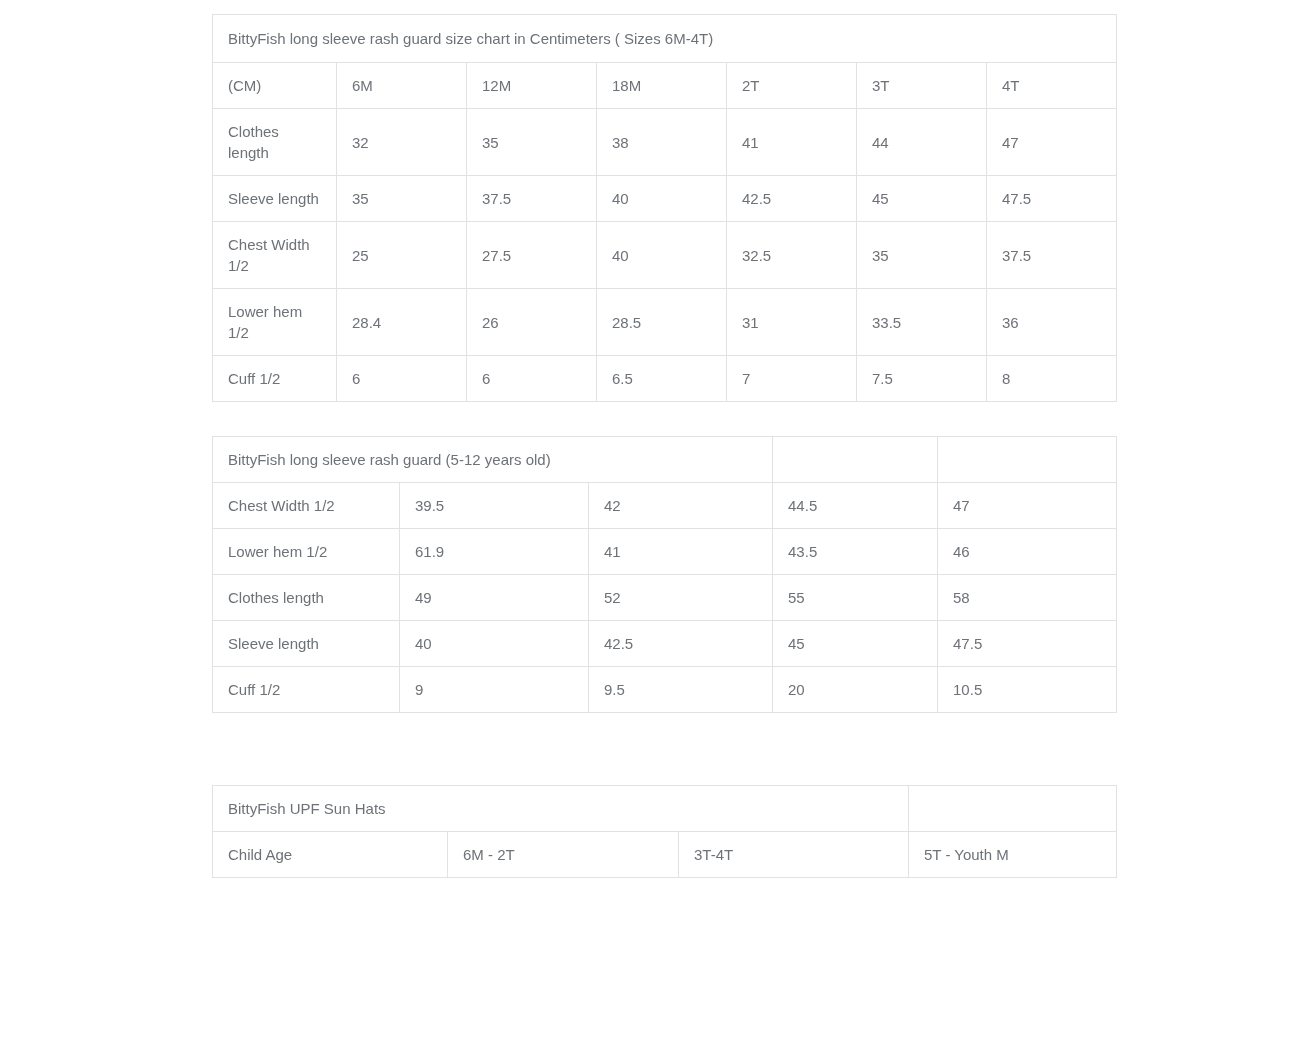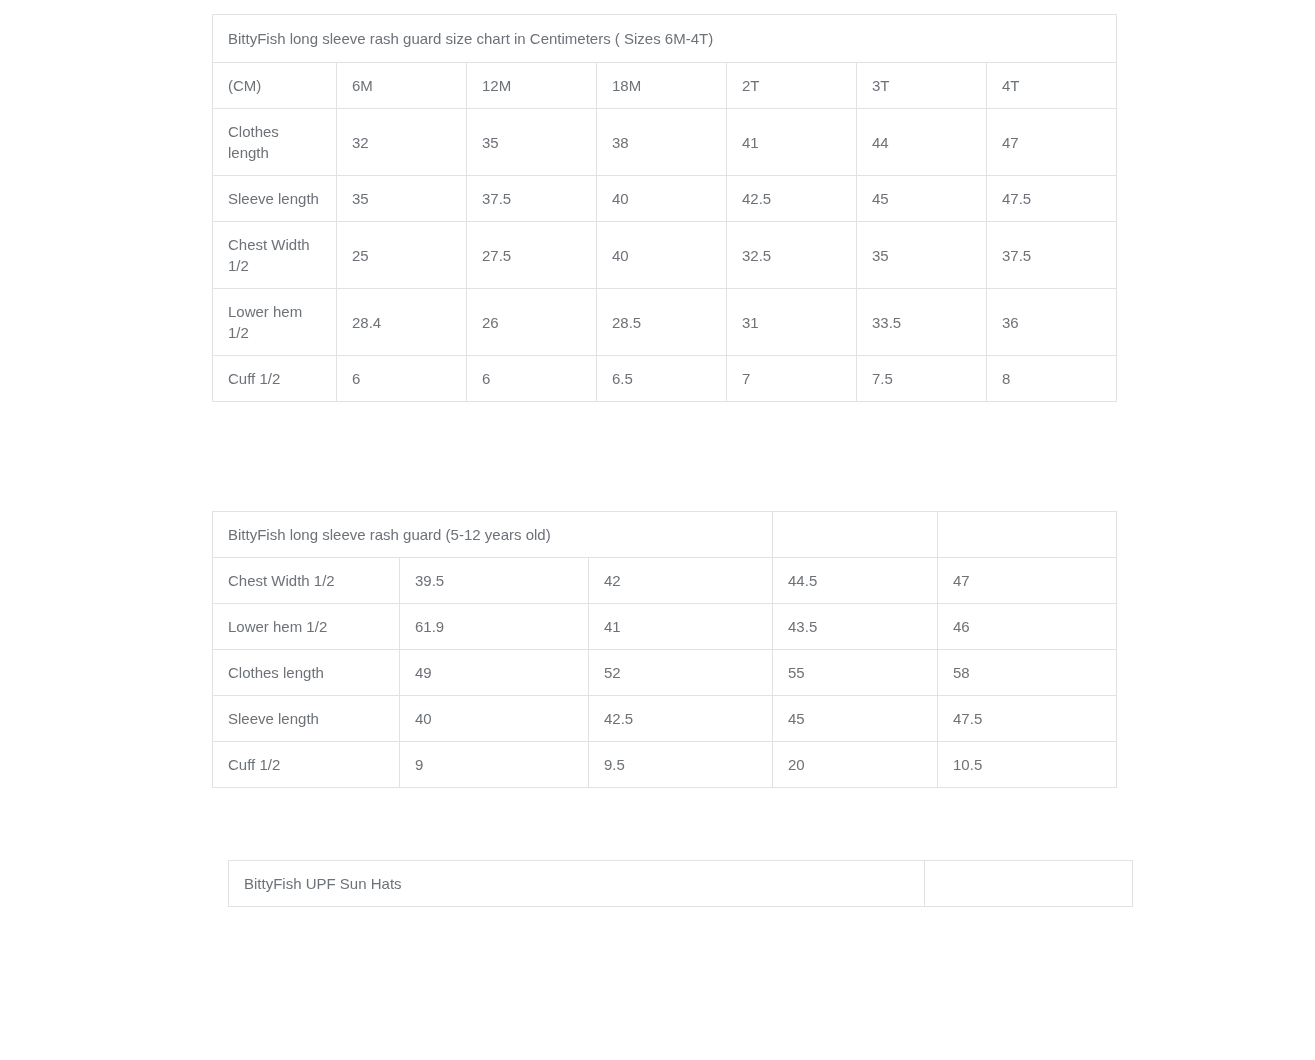--- a/index.html
+++ b/index.html
@@ -20,22 +20,22 @@
     left: 212px;
     top: 14px;
     width: 904px;
   }
   table.size-table {
     border-collapse: collapse;
     table-layout: fixed;
     width: 904px;
     background: #ffffff;
   }
-  table.size-table.t2 { margin-top: 109px; }
-  table.size-table.t3 { margin-top: 72px; margin-left: 16px; }
+  table.size-table.t2 { margin-top: 34px; }
+  table.size-table.t3 { margin-top: 72px; }
   .size-table td, .size-table th {
     border: 1px solid #e2e2e2;
     padding: 12px 15px;
     text-align: left;
     vertical-align: middle;
     font-weight: normal;
     line-height: 21px;
     word-wrap: normal;
     overflow: hidden;
   }
@@ -177,16 +177,22 @@
       <col style="width:235px">
         <col style="width:231px">
         <col style="width:230px">
         <col style="width:208px">
     </colgroup>
     <tbody>
       <tr>
         <td colspan="3">BittyFish UPF Sun Hats</td>
         <td></td>
       </tr>
+      <tr>
+        <td>Child Age</td>
+        <td>6M - 2T</td>
+        <td>3T-4T</td>
+        <td>5T - Youth M</td>
+      </tr>
     </tbody>
   </table>
 
 </div>
 
 </body></html>

